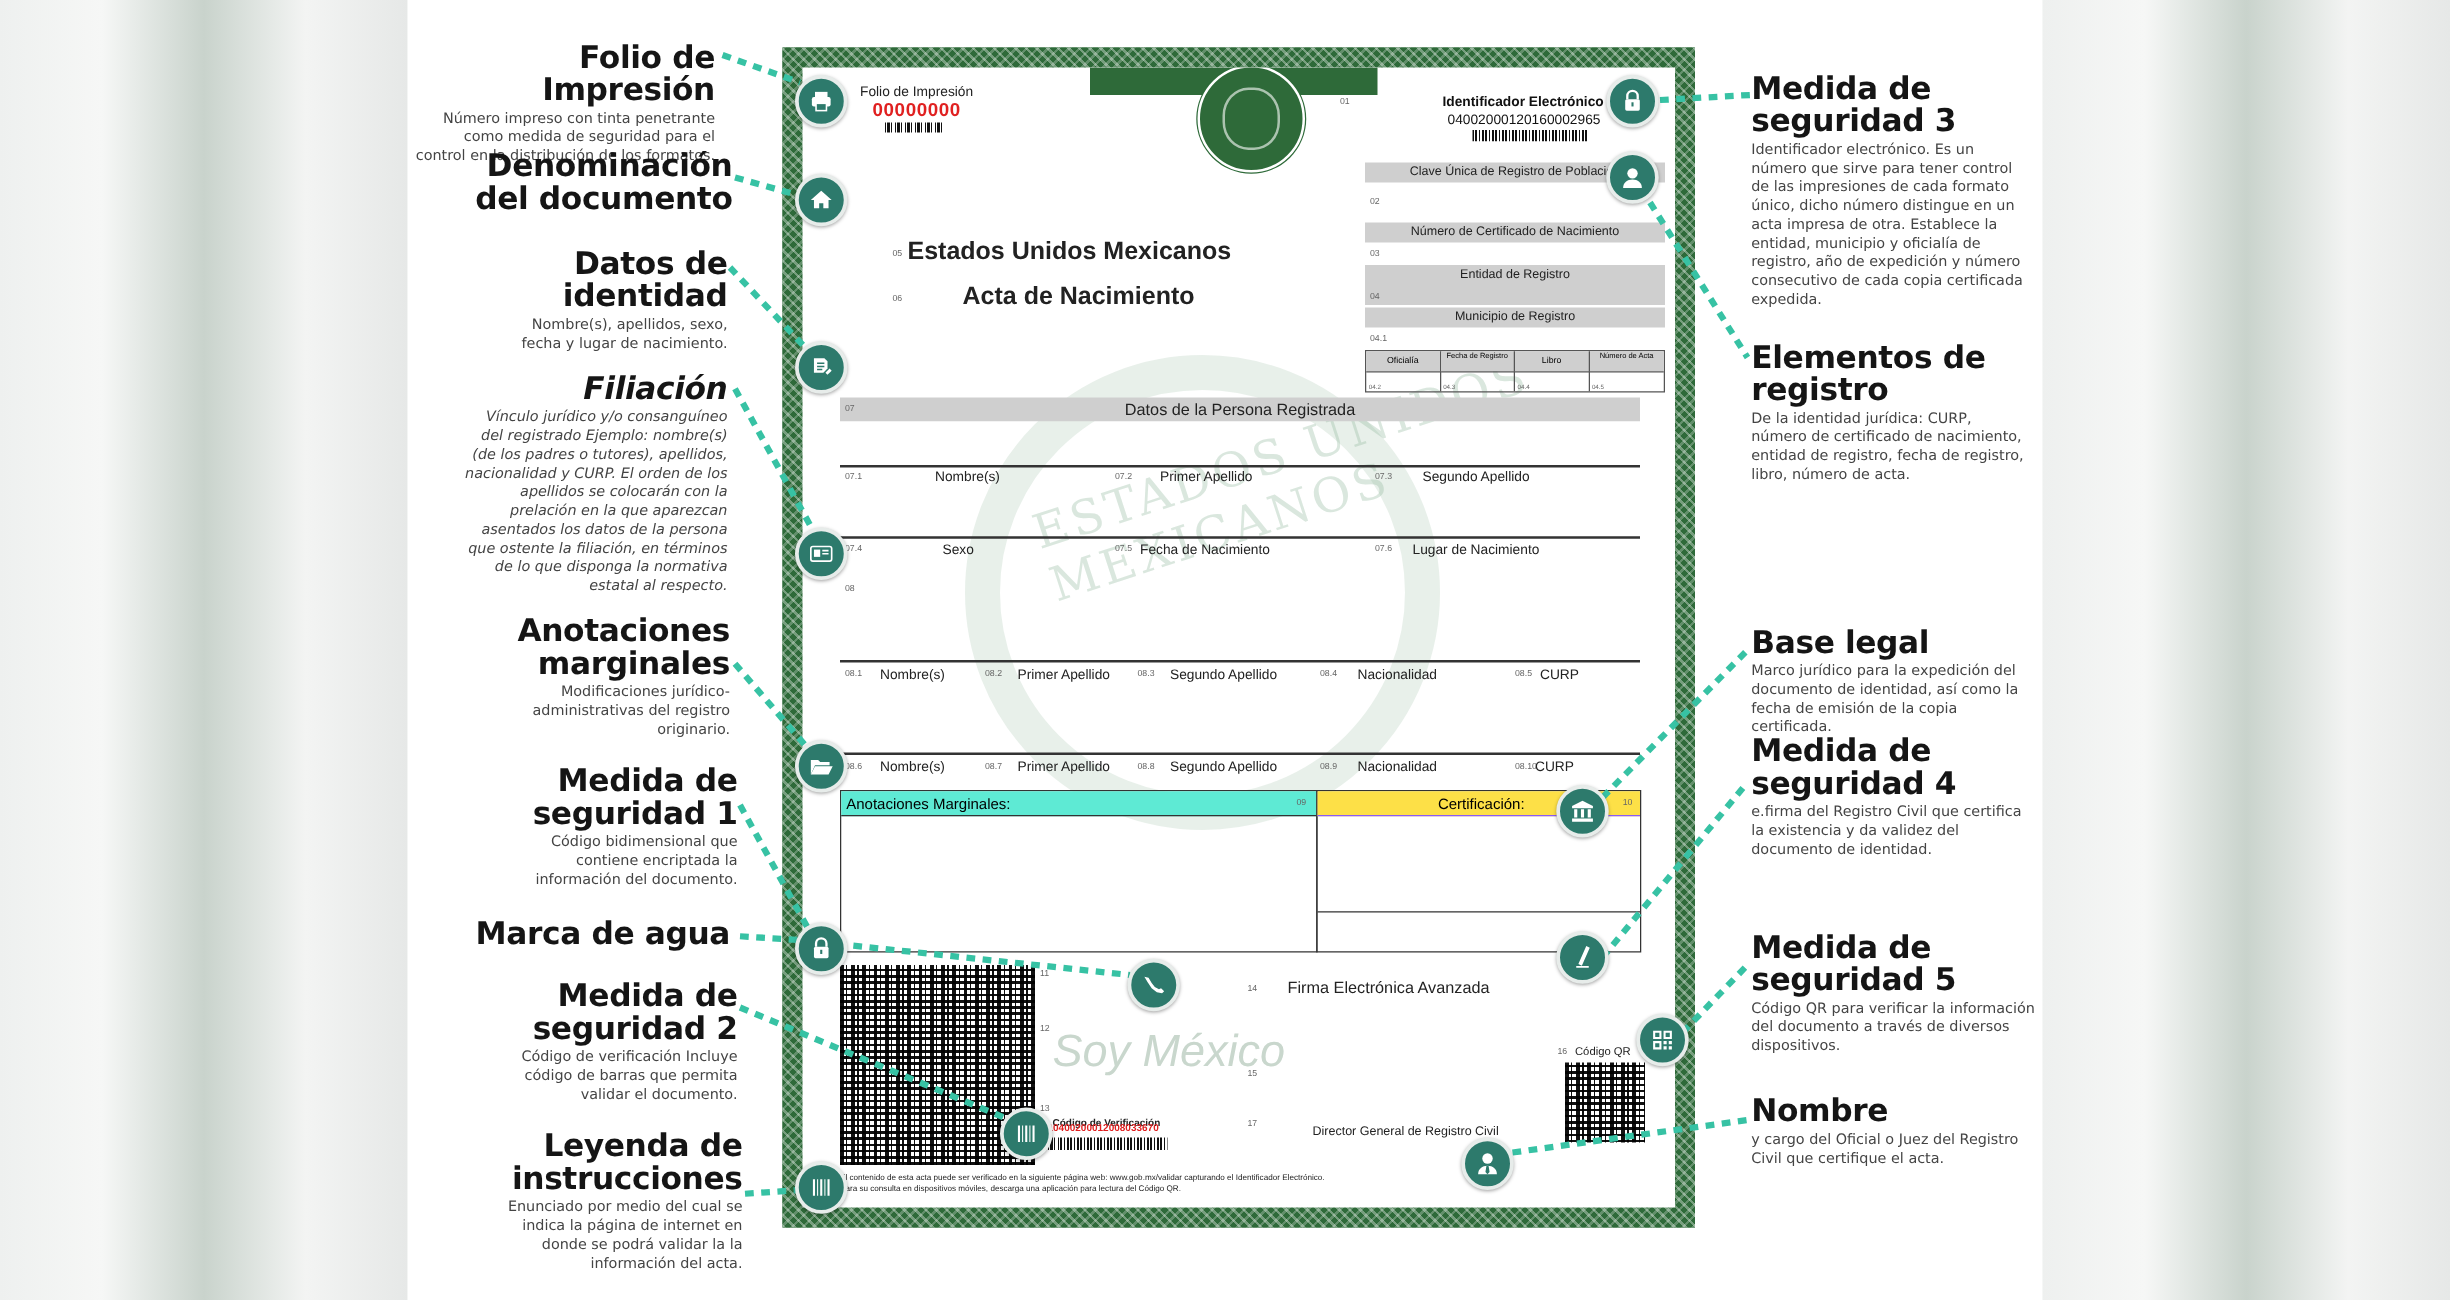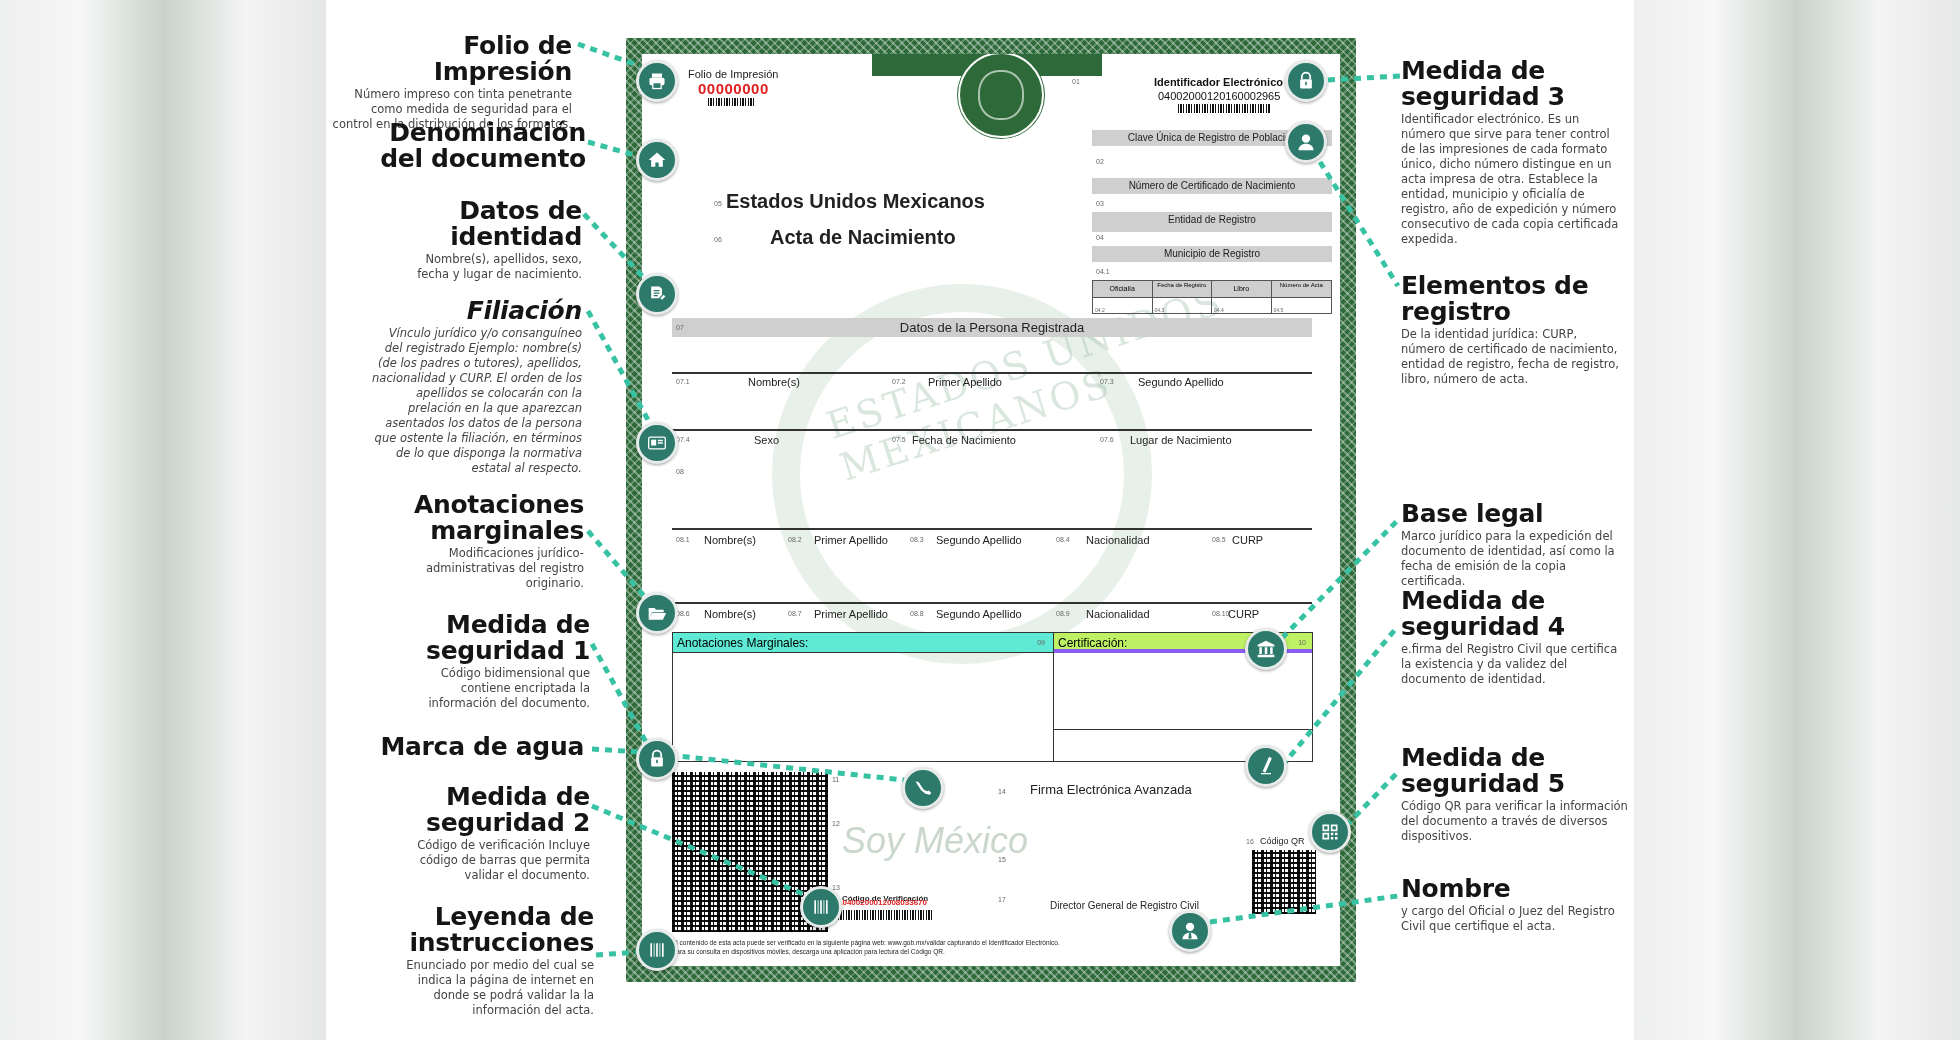--- a/index.html
+++ b/index.html
@@ -195,21 +195,21 @@
 
     <div class="num" style="left:72px; top:146px;">05</div>
     <div style="position:absolute; left:84px; top:136px; font-size:20px; font-weight:bold; color:#222;">Estados Unidos Mexicanos</div>
     <div class="num" style="left:72px; top:182px;">06</div>
     <div style="position:absolute; left:128px; top:172px; font-size:20px; font-weight:bold; color:#222;">Acta de Nacimiento</div>
 
     <div class="gray-bar" style="left:450px; top:76px; width:240px; font-size:10px; height:16px; line-height:16px;">Clave Única de Registro de Población</div>
     <div class="num" style="left:454px; top:104px;">02</div>
     <div class="gray-bar" style="left:450px; top:124px; width:240px; font-size:10px; height:16px; line-height:16px;">Número de Certificado de Nacimiento</div>
     <div class="num" style="left:454px; top:146px;">03</div>
-    <div class="gray-bar" style="left:450px; top:158px; width:240px; font-size:10px; height:20px; line-height:16px;">Entidad de Registro</div>
+    <div class="gray-bar" style="left:450px; top:158px; width:240px; font-size:10px; height:32px; line-height:16px;">Entidad de Registro</div>
     <div class="num" style="left:454px; top:180px;">04</div>
     <div class="gray-bar" style="left:450px; top:192px; width:240px; font-size:10px; height:16px; line-height:16px;">Municipio de Registro</div>
     <div class="num" style="left:454px; top:214px;">04.1</div>
     <div style="position:absolute; left:450px; top:226px; width:240px; height:34px; border:1px solid #555; display:grid; grid-template-columns:repeat(4,1fr); grid-template-rows:16px 1fr;">
       <div style="background:#cfcfcf; border-right:1px solid #555; font-size:7px; text-align:center; line-height:16px;">Oficialía</div>
       <div style="background:#cfcfcf; border-right:1px solid #555; font-size:6px; text-align:center; line-height:7px; padding-top:1px;">Fecha de Registro</div>
       <div style="background:#cfcfcf; border-right:1px solid #555; font-size:7px; text-align:center; line-height:16px;">Libro</div>
       <div style="background:#cfcfcf; font-size:6px; text-align:center; line-height:7px; padding-top:1px;">Número de Acta</div>
       <div style="border-right:1px solid #555; border-top:1px solid #555; font-size:5px; padding:9px 0 0 2px; color:#666;">04.2</div>
       <div style="border-right:1px solid #555; border-top:1px solid #555; font-size:5px; padding:9px 0 0 2px; color:#666;">04.3</div>
@@ -261,21 +261,21 @@
     <div class="num" style="left:570px; top:556px;">08.10</div>
     <div class="lbl" style="left:586px; top:554px;">CURP</div>
 
     <div style="position:absolute; left:30px; top:578px; width:382px; height:130px; border:1px solid #333;">
       <div style="height:20px; background:#5eead4; border-bottom:1px solid #333; font-size:12px; line-height:20px; padding-left:4px; position:relative;">
         <span>Anotaciones Marginales:</span>
         <span style="position:absolute; right:8px; top:0; font-size:7px; color:#666;">09</span>
       </div>
     </div>
     <div style="position:absolute; left:411px; top:578px; width:260px; height:130px; border:1px solid #333;">
-      <div style="height:20px; background:#bef264; border-bottom:4px solid #8b5cf6; font-size:12px; line-height:20px; padding-left:4px; position:relative;">
+      <div style="height:20px; background:#fde047; border-bottom:1px solid #8b5cf6; font-size:12px; line-height:20px; padding-left:4px; position:relative;text-align:center;">
         <span>Certificación:</span>
         <span style="position:absolute; right:6px; top:0; font-size:7px; color:#666;">10</span>
       </div>
       <div style="position:absolute; left:0; right:0; top:96px; height:1px; background:#333;"></div>
     </div>
 
     <div class="qr" style="left:30px; top:718px; width:156px; height:160px;"></div>
     <div class="num" style="left:190px; top:722px;">11</div>
     <div class="num" style="left:190px; top:766px;">12</div>
     <div class="soy-mexico" style="left:200px; top:766px;">Soy México</div>

